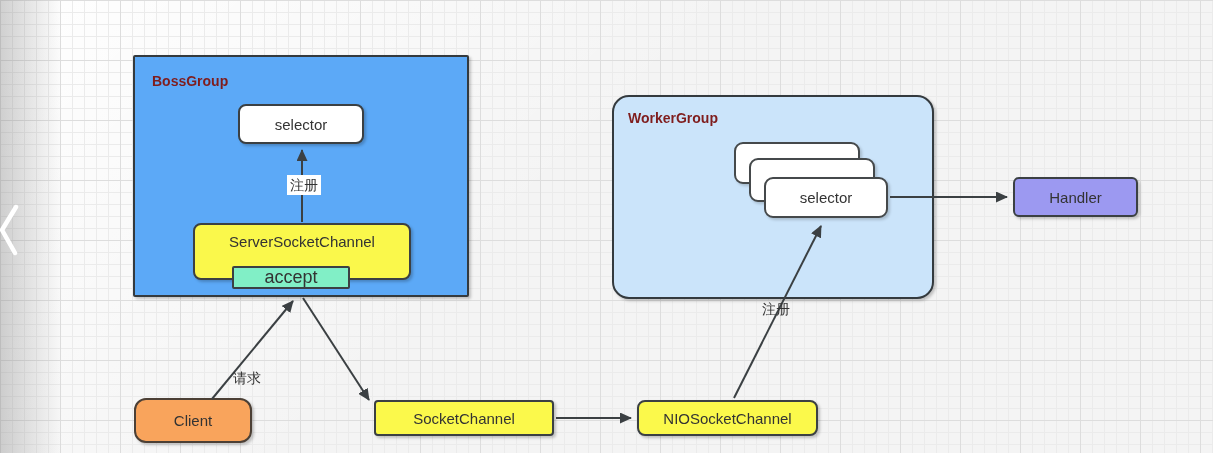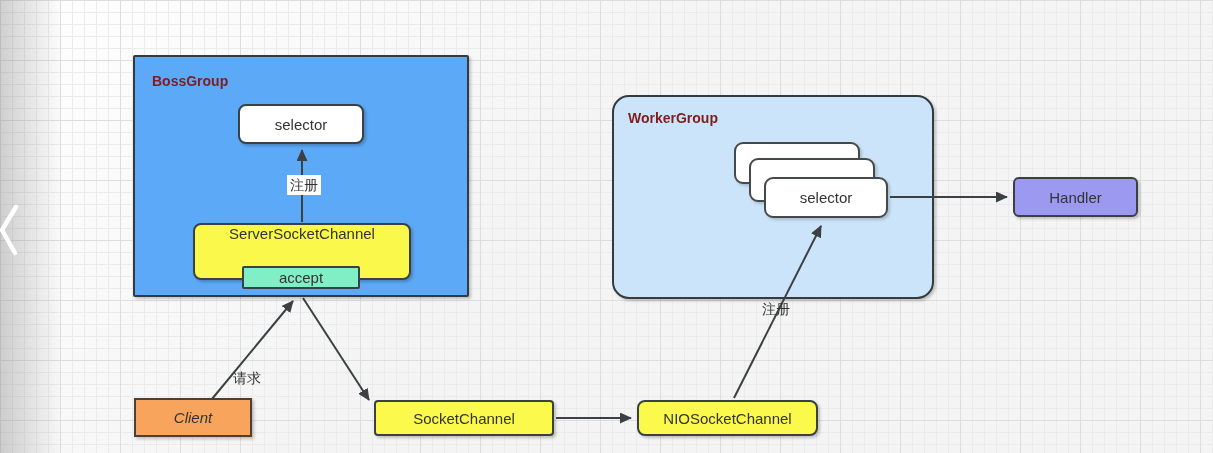--- a/index.html
+++ b/index.html
@@ -41,34 +41,34 @@
 
   .boss-group { left: 133px; top: 55px; width: 336px; height: 242px; background: #5ca9f7; border-radius: 2px; }
   .boss-title { left: 17px; top: 16px; }
 
   .worker-group { left: 612px; top: 95px; width: 322px; height: 204px; background: #cbe4fa; border-radius: 17px; }
   .worker-title { left: 14px; top: 13px; }
 
   .selector-boss { left: 238px; top: 104px; width: 126px; height: 40px; background: #ffffff; border-radius: 8px; }
 
   .sschannel { left: 193px; top: 223px; width: 218px; height: 57px; background: #faf84b; border-radius: 8px;
-               align-items: flex-start; }
-  .accept { left: 242px; top: 266px; width: 118px; height: 23px; background: #81efc6; border-radius: 2px;
-            font-size: 15px; box-shadow: none; }
+               align-items: flex-start; padding-top: 8px; }
+  .accept { left: 232px; top: 266px; width: 118px; height: 23px; background: #81efc6; border-radius: 2px;
+            font-size: 18px; box-shadow: none; }
 
   .card { position: absolute; background: #ffffff; border: 2px solid #45494b; border-radius: 9px;
           box-shadow: 2px 2px 3px rgba(0,0,0,0.18); }
   .card-back { left: 734px; top: 142px; width: 126px; height: 42px; }
   .card-mid  { left: 749px; top: 158px; width: 126px; height: 44px; }
   .card-front { left: 764px; top: 177px; width: 124px; height: 41px;
                 display: flex; align-items: center; justify-content: center;
                 font-size: 15px; color: #333333; }
 
   .handler { left: 1013px; top: 177px; width: 125px; height: 40px; background: #9c99f1; border-radius: 6px; }
-  .client { left: 134px; top: 398px; width: 118px; height: 39px; background: #f9a45c; border-radius: 0; border-color: #4c4036; font-style: italic; }
+  .client { left: 134px; top: 398px; width: 118px; height: 45px; background: #f9a45c; border-radius: 12px; border-color: #4c4036; }
   .socketchannel { left: 374px; top: 400px; width: 180px; height: 36px; background: #fbf94b; border-radius: 4px; }
   .niosocketchannel { left: 637px; top: 400px; width: 181px; height: 36px; background: #fbf94b; border-radius: 8px; }
 
   .arrow-layer { position: absolute; left: 0; top: 0; width: 1213px; height: 453px; pointer-events: none; }
 
   .edge-label { position: absolute; font-size: 14px; color: #333333; white-space: nowrap; }
   .edge-label.bg-white { background: #ffffff; padding: 0 3px; line-height: 20px; }
 </style>
 </head>
 <body>

